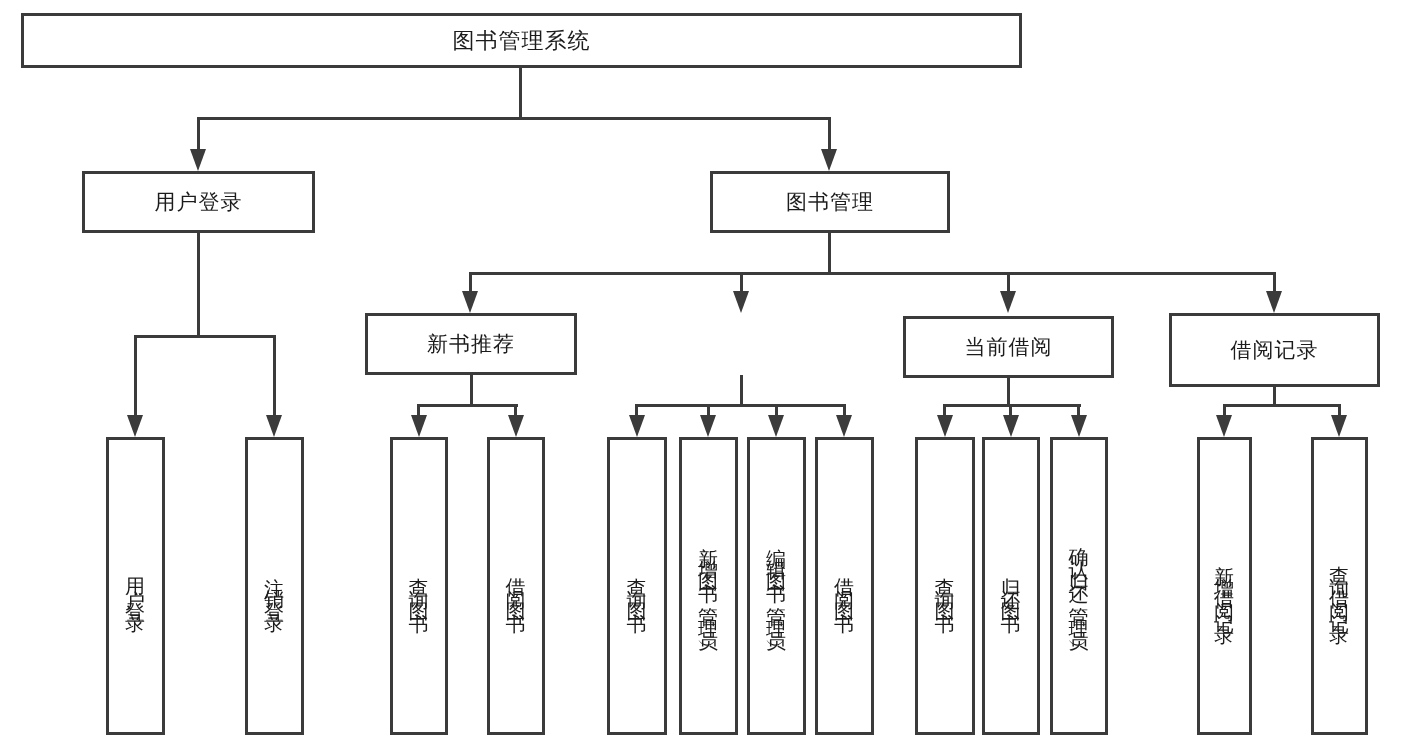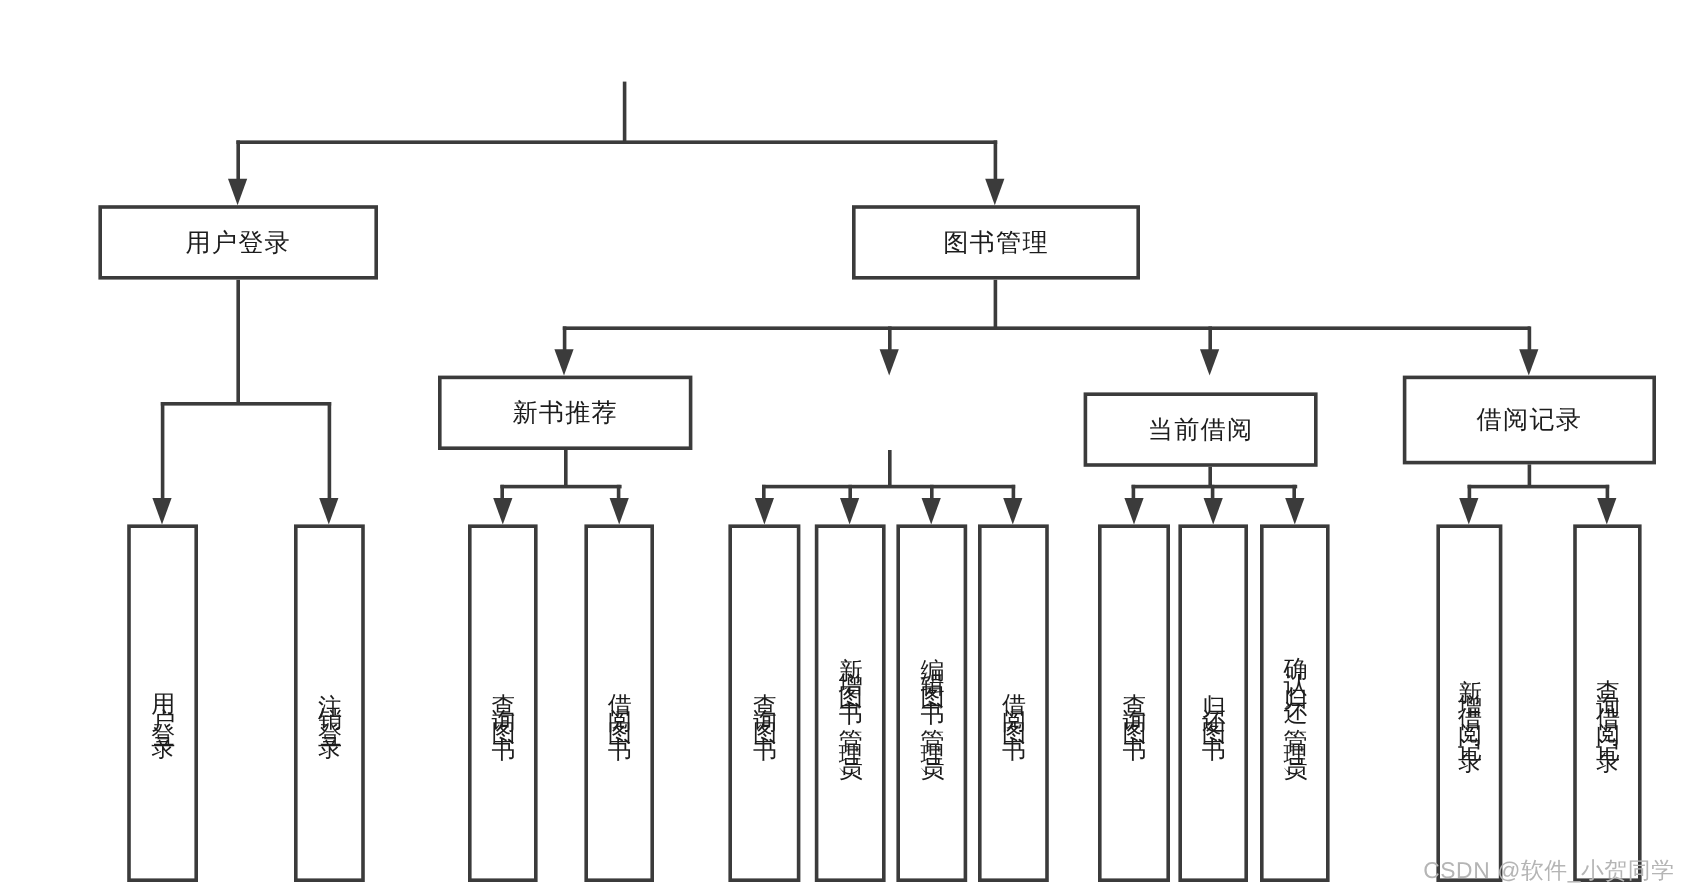--- a/index.html
+++ b/index.html
@@ -80,26 +80,27 @@
   <div class="arw" style="left:629px;top:415px"></div>
   <div class="arw" style="left:700px;top:415px"></div>
   <div class="arw" style="left:768px;top:415px"></div>
   <div class="arw" style="left:836px;top:415px"></div>
   <div class="arw" style="left:937px;top:415px"></div>
   <div class="arw" style="left:1003px;top:415px"></div>
   <div class="arw" style="left:1071px;top:415px"></div>
   <div class="arw" style="left:1216px;top:415px"></div>
   <div class="arw" style="left:1331px;top:415px"></div>
 
+  <div class="box root" style="left:21px;top:13px;width:1001px;height:55px">图书管理系统</div>
 
   <div class="box" style="left:82px;top:171px;width:233px;height:62px">用户登录</div>
   <div class="box" style="left:710px;top:171px;width:240px;height:62px">图书管理</div>
 
   <div class="box" style="left:365px;top:313px;width:212px;height:62px">新书推荐</div>
-  <div class="box" style="left:903px;top:327px;width:195px;height:62px">当前借阅</div>
+  <div class="box" style="left:903px;top:316px;width:211px;height:62px">当前借阅</div>
   <div class="box" style="left:1169px;top:313px;width:211px;height:74px">借阅记录</div>
 
   <div class="vbox" style="left:106px;top:437px;width:59px;height:298px">
     <span>用户登录</span>
     </div>
   <div class="vbox" style="left:245px;top:437px;width:59px;height:298px">
     <span>注销登录</span>
     </div>
 
   <div class="vbox" style="left:390px;top:437px;width:58px;height:298px">
@@ -132,15 +133,14 @@
     <span>确认归还（管理员）</span>
     </div>
 
   <div class="vbox" style="left:1197px;top:437px;width:55px;height:298px">
     <span>新增借阅记录</span>
     </div>
   <div class="vbox" style="left:1311px;top:437px;width:57px;height:298px">
     <span>查询借阅记录</span>
     </div>
 
-  <div class="watermark" style="left:1186px;top:713px">CSDN @软件_小贺同学</div>
 
 </div>
 
 </body></html>

